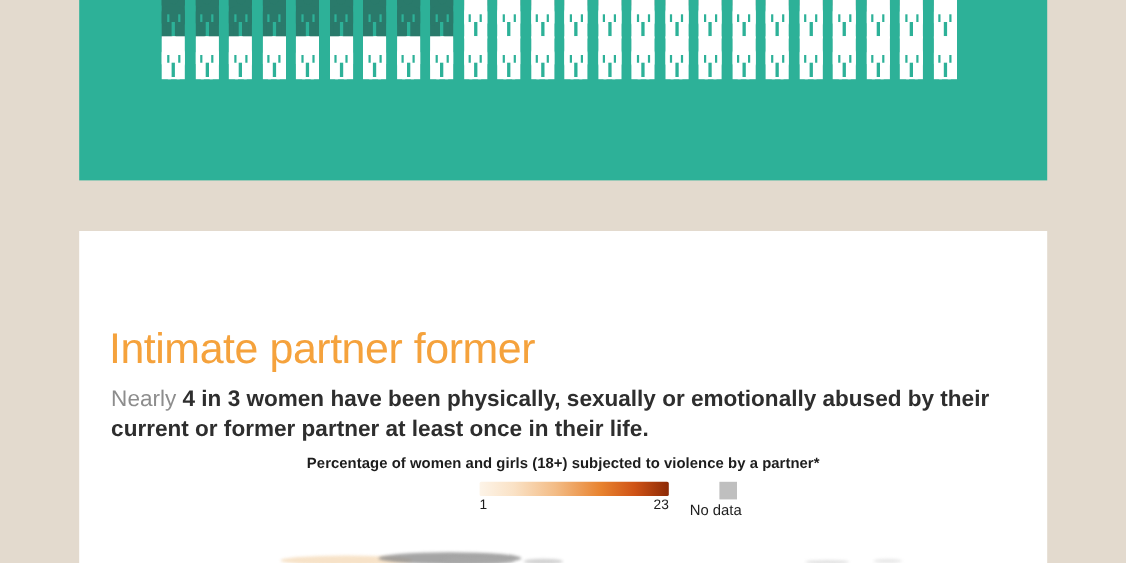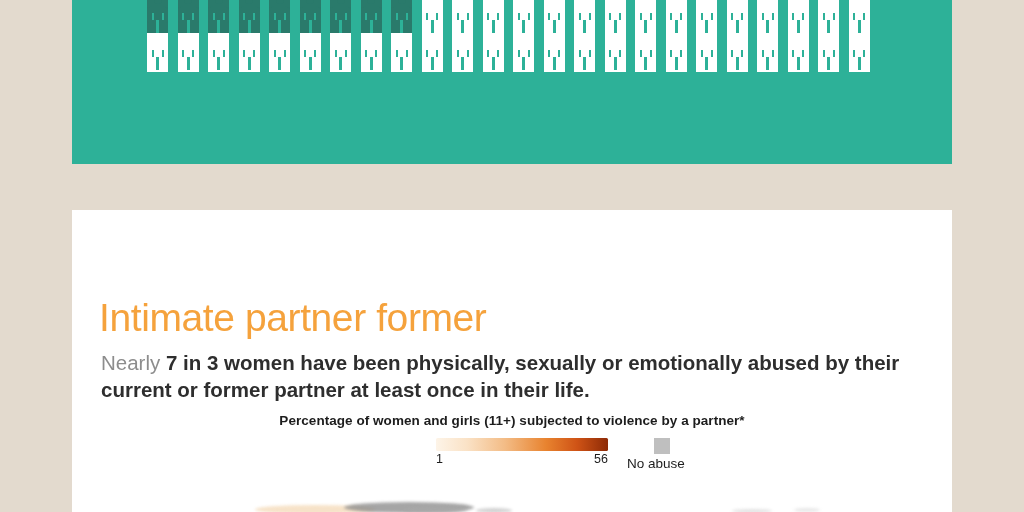--- a/index.html
+++ b/index.html
@@ -665,36 +665,36 @@
       </div>
     </div>
 </div>
 
 <div id="content-card">
 
 
   <h1 id="page-title">Intimate partner former</h1>
 
   <p id="lede">
-    <span class="lede-lead">Nearly </span><span>7 in 3 women have been physically, sexually or emotionally abused by their current or former partner at least once in their life.</span>
+    <span class="lede-lead">Nearly </span><span>4 in 3 women have been physically, sexually or emotionally abused by their current or former partner at least once in their life.</span>
   </p>
 
-  <div id="legend-caption">Percentage of women and girls (11+) subjected to violence by a partner*</div>
+  <div id="legend-caption">Percentage of women and girls (18+) subjected to violence by a partner*</div>
 
   <div id="legend-row">
 
     <div id="gradient-legend">
       <div id="gradient-bar"></div>
       <span id="gradient-min">1</span>
-      <span id="gradient-max">56</span>
+      <span id="gradient-max">23</span>
     </div>
 
     <div id="nodata-legend">
       <div id="nodata-swatch"></div>
-      <span id="nodata-label">No abuse</span>
+      <span id="nodata-label">No data</span>
     </div>
 
   </div>
 
   <div id="map-peek">
     <div class="map-blob" id="map-blob-a"></div>
     <div class="map-blob" id="map-blob-b"></div>
     <div class="map-blob" id="map-blob-c"></div>
     <div class="map-blob" id="map-blob-d"></div>
     <div class="map-blob" id="map-blob-e"></div>

